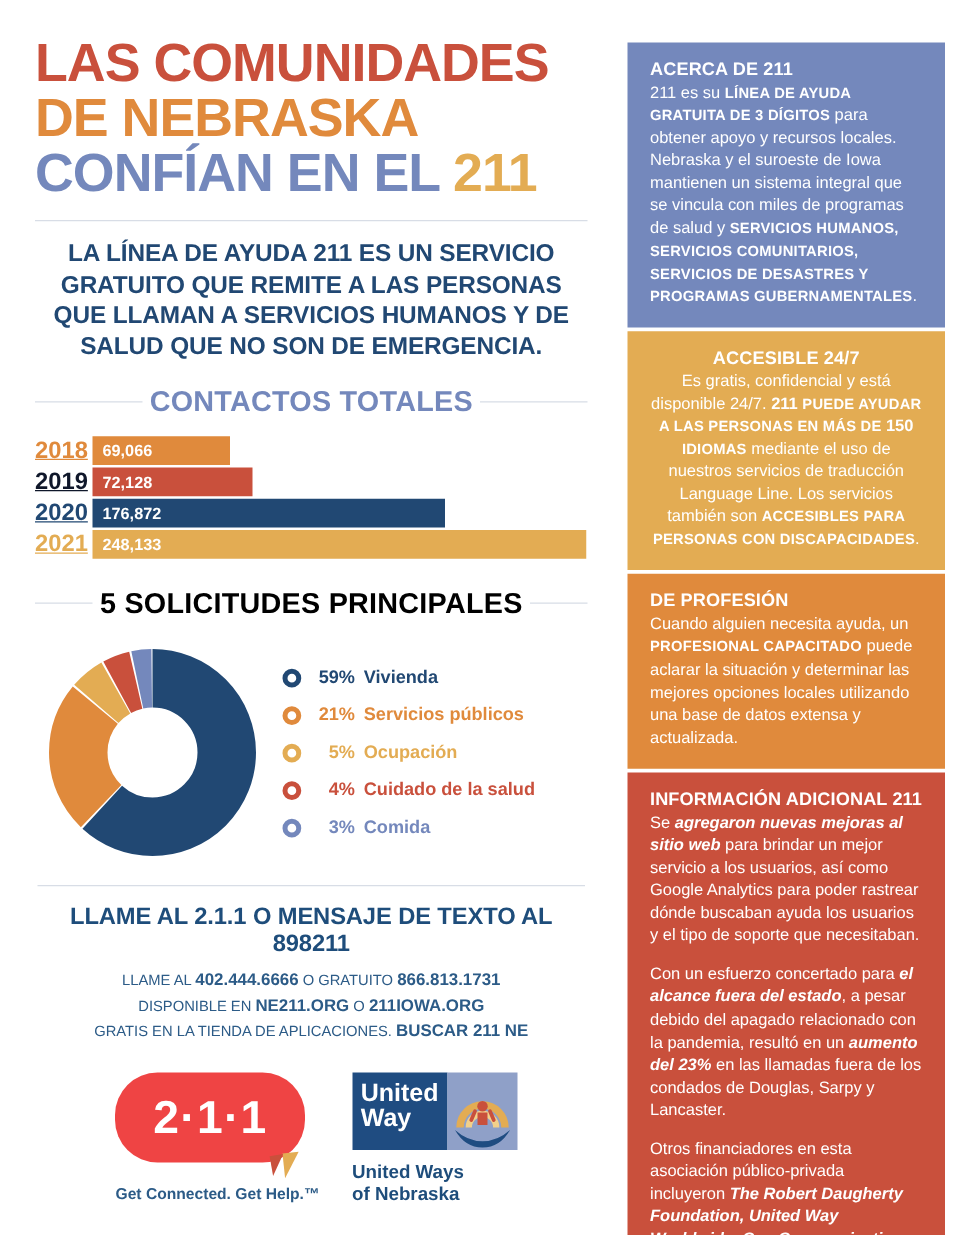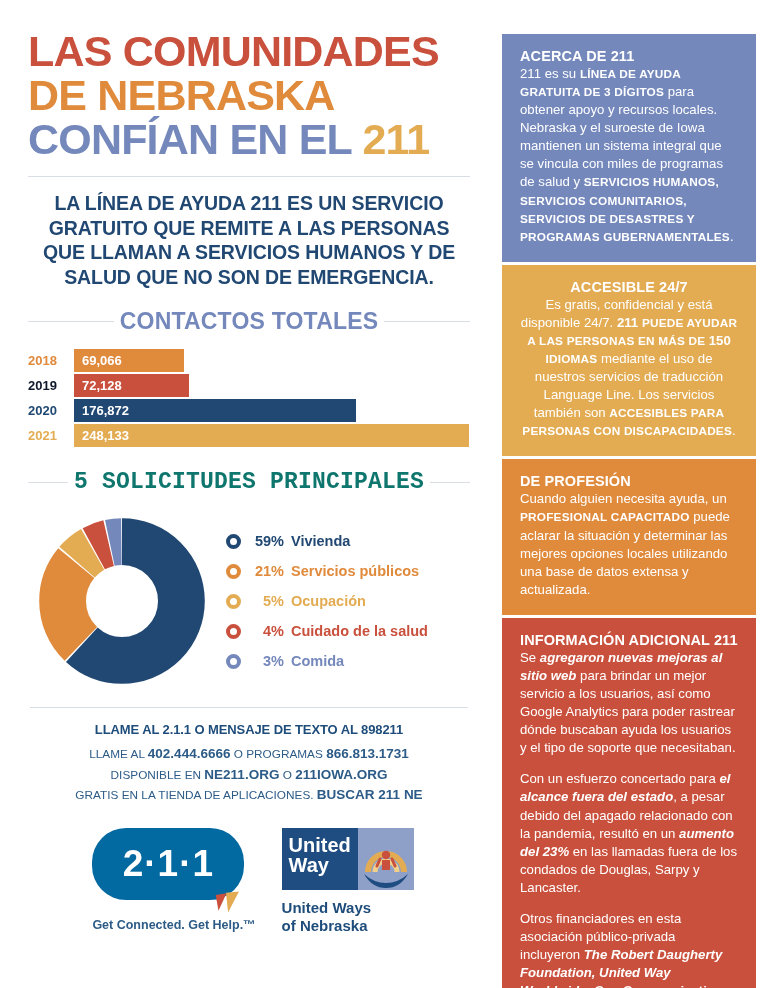--- a/index.html
+++ b/index.html
@@ -53,28 +53,28 @@
     margin: 18px 0 10px 0;
   }
   .sec-head .bar { flex: 1 1 auto; height: 1px; background: #d8dde6; }
   .sec-head .txt {
     font-weight: bold; font-size: 23px;
     letter-spacing: 0.2px;
     padding: 0 6px;
     white-space: nowrap;
   }
   .sec-contactos .txt { color: #7488BC; }
-  .sec-solicitudes .txt { color: #0f766e; font-family: Liberation Mono, monospace; }
+  .sec-solicitudes .txt { color: #000000; }
 
   
   .bars { padding: 4px 0 2px 0; }
   .bar-row { display: flex; align-items: center; height: 23px; margin-bottom: 2px; }
   .bar-year {
-    width: 46px; text-align: left; padding-right: 8px;
-    font-weight: bold; font-size: 13px;
+    width: 46px; text-align: right; padding-right: 8px;
+    font-weight: bold; font-size: 19px; text-decoration: underline;
   }
   .bar-fill {
     height: 23px; display: flex; align-items: center;
     color: #fff; font-weight: bold; font-size: 13px;
     padding-left: 8px;
   }
 
   
   .donut-wrap { display: flex; align-items: center; padding: 6px 0 2px 4px; }
   .donut { width: 180px; height: 180px; flex: 0 0 180px; }
@@ -88,40 +88,40 @@
     border: 4.5px solid #000; background: #fff;
     flex: 0 0 15px; margin-right: 9px;
   }
   .legend-pct { width: 34px; text-align: right; margin-right: 7px; }
 
   .thin-rule { border: none; border-top: 1px solid #d8dde6; margin: 14px 2px 0 2px; }
 
   
   .contact { text-align: center; padding-top: 14px; }
   .contact-main {
-    color: #1E4D7B; font-weight: bold; font-size: 13px;
+    color: #1E4D7B; font-weight: bold; font-size: 19px;
     letter-spacing: -0.1px;
   }
   .contact-sub {
     color: #2C5B87; font-size: 13.5px; line-height: 1.52;
     margin-top: 7px;
   }
   .contact-sub .b { font-weight: bold; text-align: center; }
   .contact-sub .sm { font-size: 11.8px; }
 
   
   .logos {
     display: flex; align-items: flex-start; justify-content: center;
     gap: 26px; margin-top: 22px;
   }
   .logo211 { text-align: center; }
   .bubble {
     position: relative;
     width: 152px; height: 72px;
-    background: #0369a1;
+    background: #ef4444;
     border-radius: 34px;
   }
   .bubble .digits {
     position: absolute; inset: 0;
     display: flex; align-items: center; justify-content: center;
     color: #fff; font-weight: bold; font-size: 37px; letter-spacing: 1px;
   }
   .bubble .tail-gold {
     position: absolute; right: 4px; bottom: -12px;
     width: 0; height: 0;
@@ -199,21 +199,21 @@
       <div class="bar"></div>
     </div>
 
     <div class="bars" id="bar-chart">
         <div class="bar-row">
           <div class="bar-year" style="color: rgb(224, 138, 60);">2018</div>
           <div class="bar-fill" style="background: rgb(224, 138, 60); width: 110px;">69,066</div>
         </div>
         <div class="bar-row">
           <div class="bar-year" style="color: #0f172a;">2019</div>
-          <div class="bar-fill" style="background: rgb(201, 80, 60); width: 115px;">72,128</div>
+          <div class="bar-fill" style="background: rgb(201, 80, 60); width: 128px;">72,128</div>
         </div>
         <div class="bar-row">
           <div class="bar-year" style="color: rgb(33, 72, 115);">2020</div>
           <div class="bar-fill" style="background: rgb(33, 72, 115); width: 282px;">176,872</div>
         </div>
         <div class="bar-row">
           <div class="bar-year" style="color: rgb(227, 172, 83);">2021</div>
           <div class="bar-fill" style="background: rgb(227, 172, 83); width: 395px; text-align: right;">248,133</div>
         </div>
       </div>
@@ -259,21 +259,21 @@
             <div>Comida</div>
           </div>
         </div>
     </div>
 
     <hr class="thin-rule">
 
     <div class="contact">
       <div class="contact-main">LLAME AL 2.1.1 O MENSAJE DE TEXTO AL 898211</div>
       <div class="contact-sub">
-        <div><span class="sm">LLAME AL </span><span class="b">402.444.6666</span><span class="sm"> O PROGRAMAS </span><span class="b">866.813.1731</span></div>
+        <div><span class="sm">LLAME AL </span><span class="b">402.444.6666</span><span class="sm"> O GRATUITO </span><span class="b">866.813.1731</span></div>
         <div><span class="sm">DISPONIBLE EN </span><span class="b">NE211.ORG</span><span class="sm"> O </span><span class="b">211IOWA.ORG</span></div>
         <div><span class="sm">GRATIS EN LA TIENDA DE APLICACIONES. </span><span class="b">BUSCAR 211 NE</span></div>
       </div>
     </div>
 
     <div class="logos">
       <div class="logo211">
         <div class="bubble">
           <div class="shadow"></div>
           <div class="tail-gold"></div>

